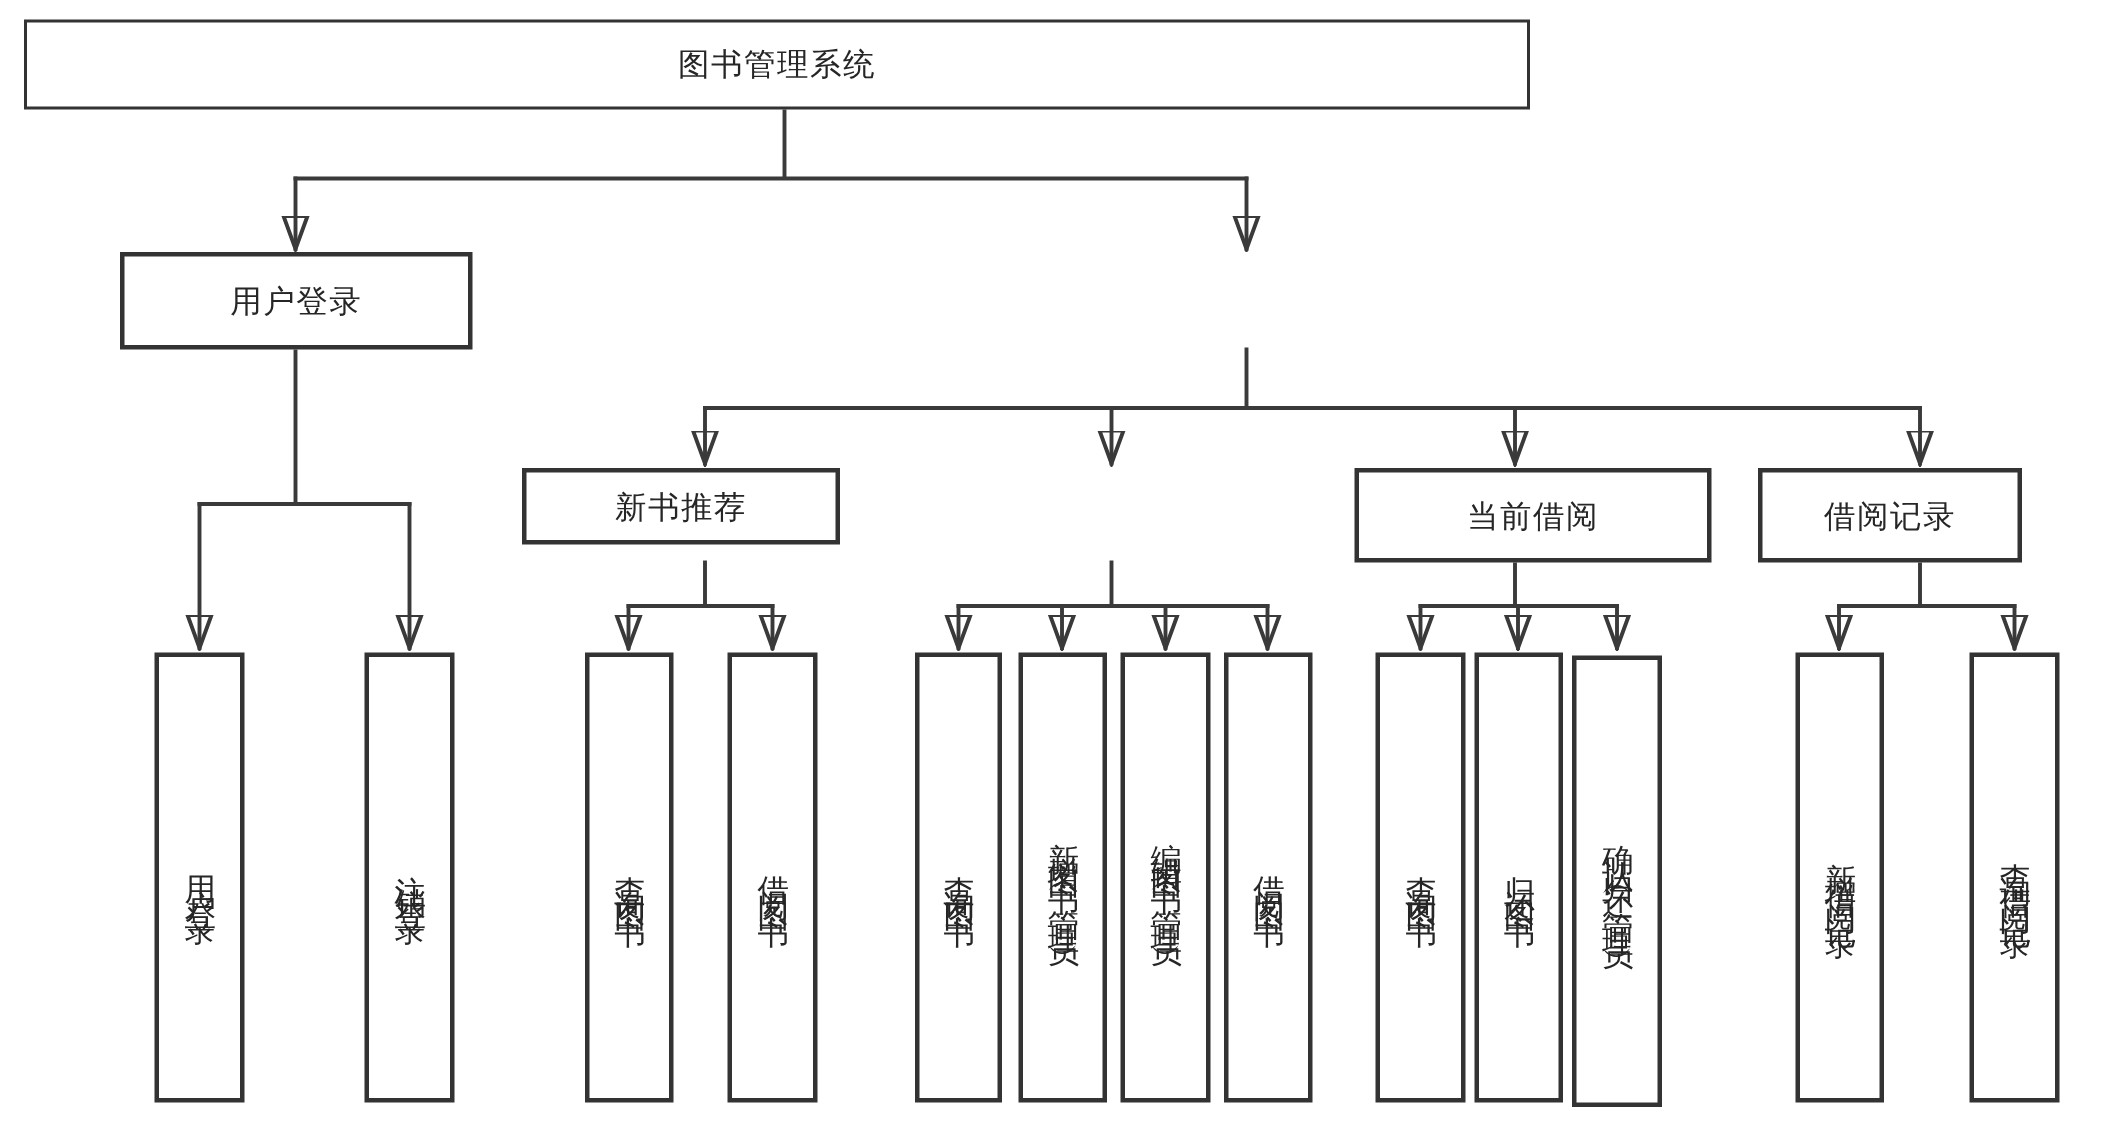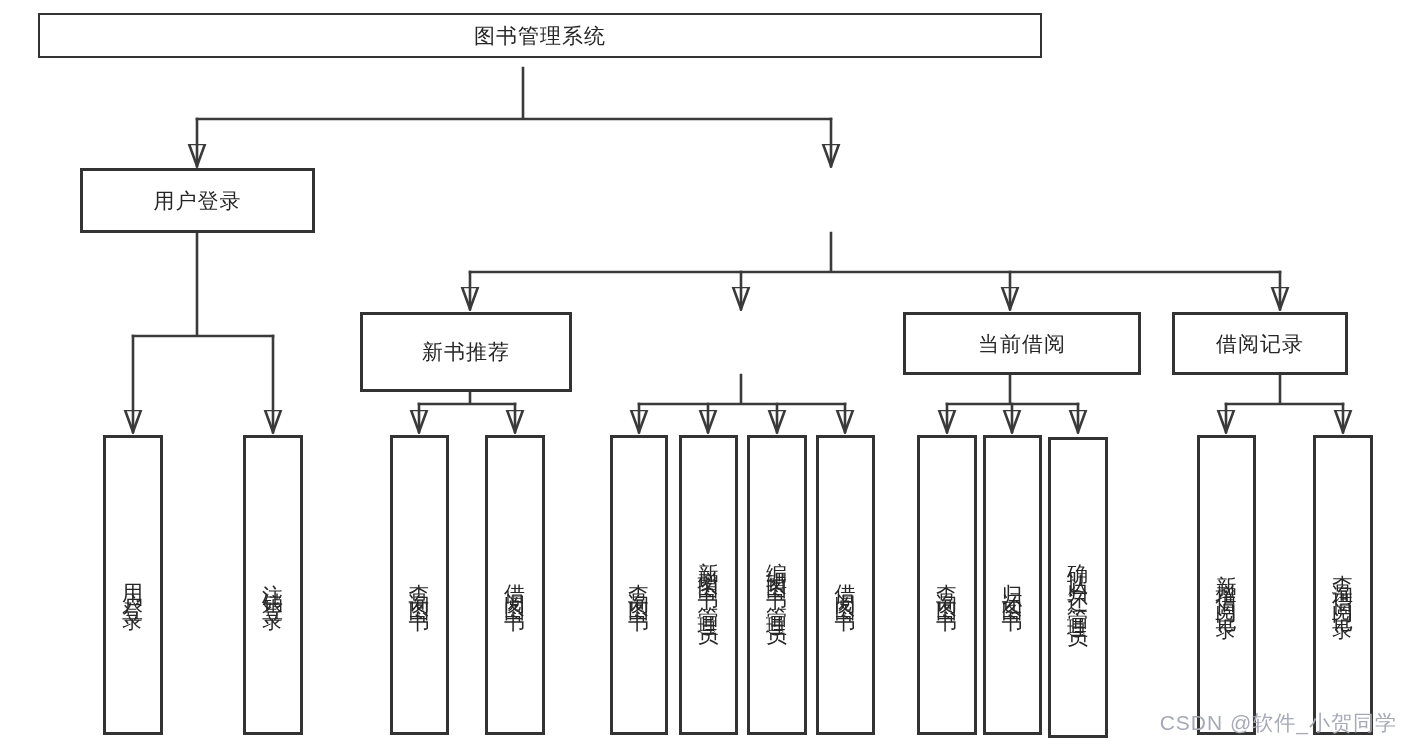--- a/index.html
+++ b/index.html
@@ -86,29 +86,29 @@
     <path d="M1010 375 V404 M947 404 H1078"></path>
     <path d="M947 404 V432" marker-end="url(#arr)"></path>
     <path d="M1012 404 V432" marker-end="url(#arr)"></path>
     <path d="M1078 404 V432" marker-end="url(#arr)"></path>
 
     <path d="M1280 375 V404 M1226 404 H1343"></path>
     <path d="M1226 404 V432" marker-end="url(#arr)"></path>
     <path d="M1343 404 V432" marker-end="url(#arr)"></path>
   </svg>
 
-  <div class="node top" style="left:38px;top:13px;width:1004px;height:45px">
+  <div class="node top" style="left:16px;top:13px;width:1004px;height:60px">
     <span class="hlabel">图书管理系统</span>
   </div>
 
   <div class="node" style="left:80px;top:168px;width:235px;height:65px">
     <span class="hlabel">用户登录</span>
   </div>
 
-  <div class="node" style="left:360px;top:312px;width:212px;height:80px">
+  <div class="node" style="left:348px;top:312px;width:212px;height:51px">
     <span class="hlabel">新书推荐</span>
   </div>
   <div class="node" style="left:903px;top:312px;width:238px;height:63px">
     <span class="hlabel">当前借阅</span>
   </div>
   <div class="node" style="left:1172px;top:312px;width:176px;height:63px">
     <span class="hlabel">借阅记录</span>
   </div>
 
   <div class="node" style="left:103px;top:435px;width:60px;height:300px">
@@ -148,15 +148,14 @@
     <span class="vtext">确认归还（管理员）</span>
   </div>
 
   <div class="node" style="left:1197px;top:435px;width:59px;height:300px">
     <span class="vtext">新增借阅记录</span>
   </div>
   <div class="node" style="left:1313px;top:435px;width:60px;height:300px">
     <span class="vtext">查询借阅记录</span>
   </div>
 
-  <div class="watermark">CSDN @软件_小贺同学</div>
 
 </div>
 
 </body></html>

